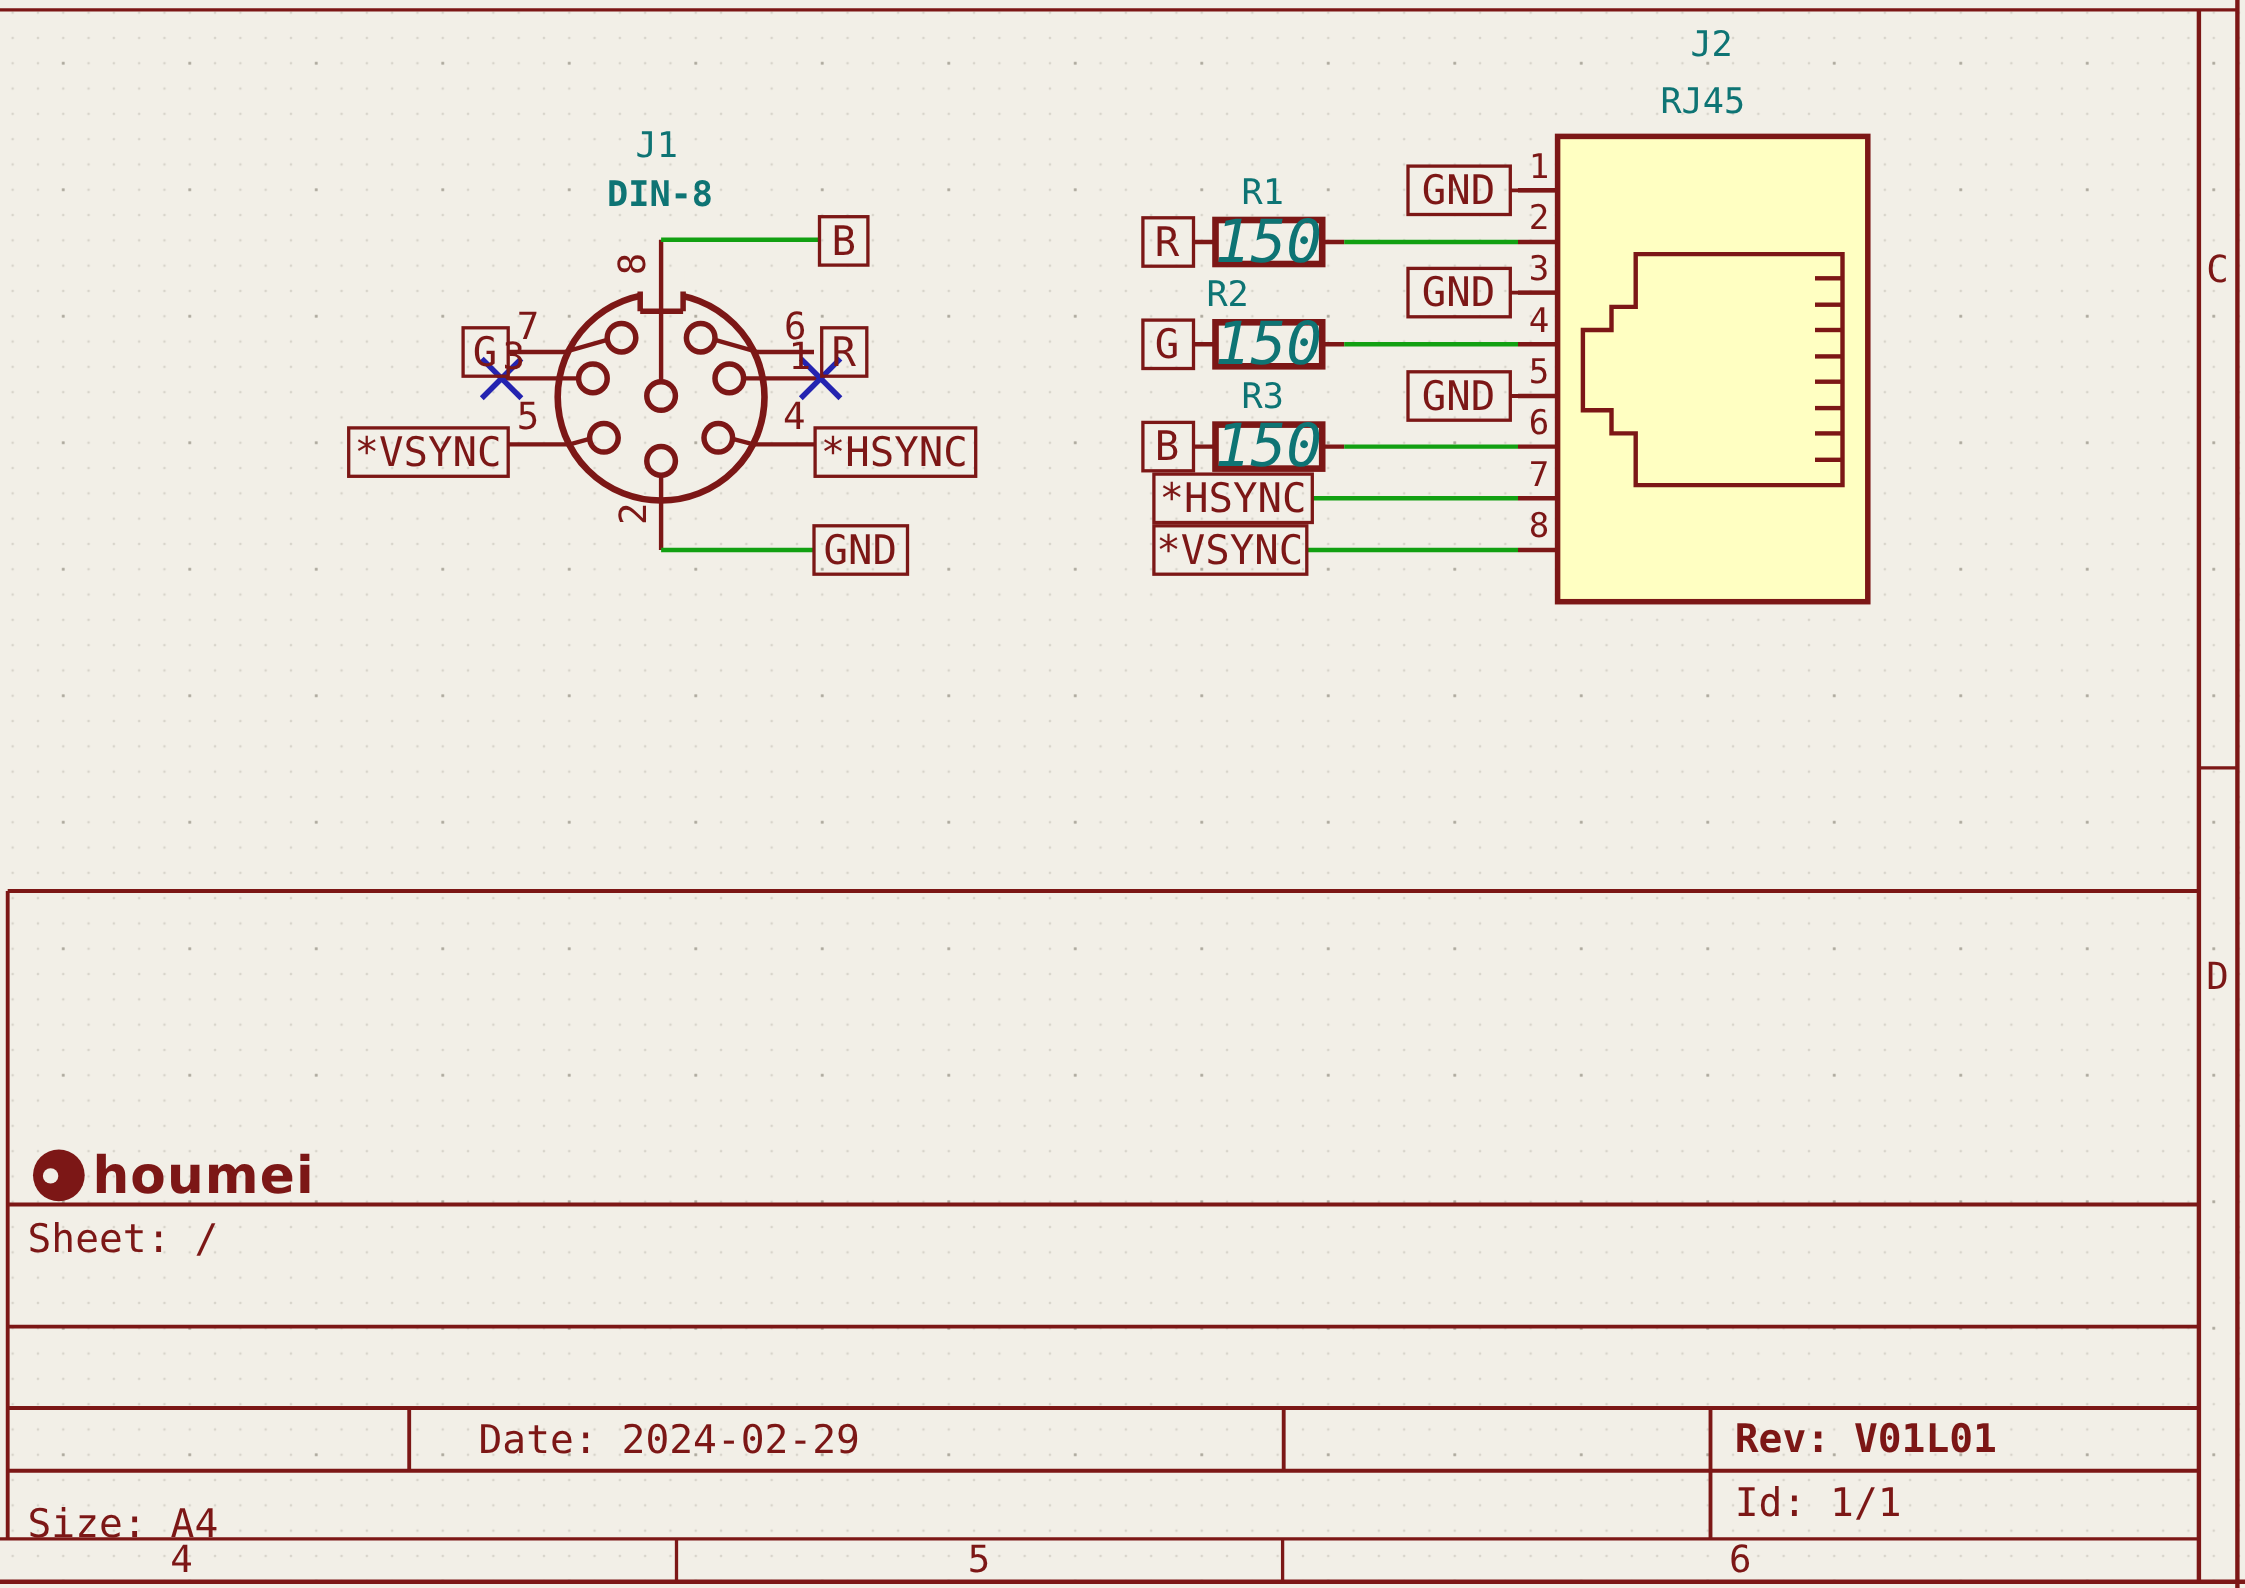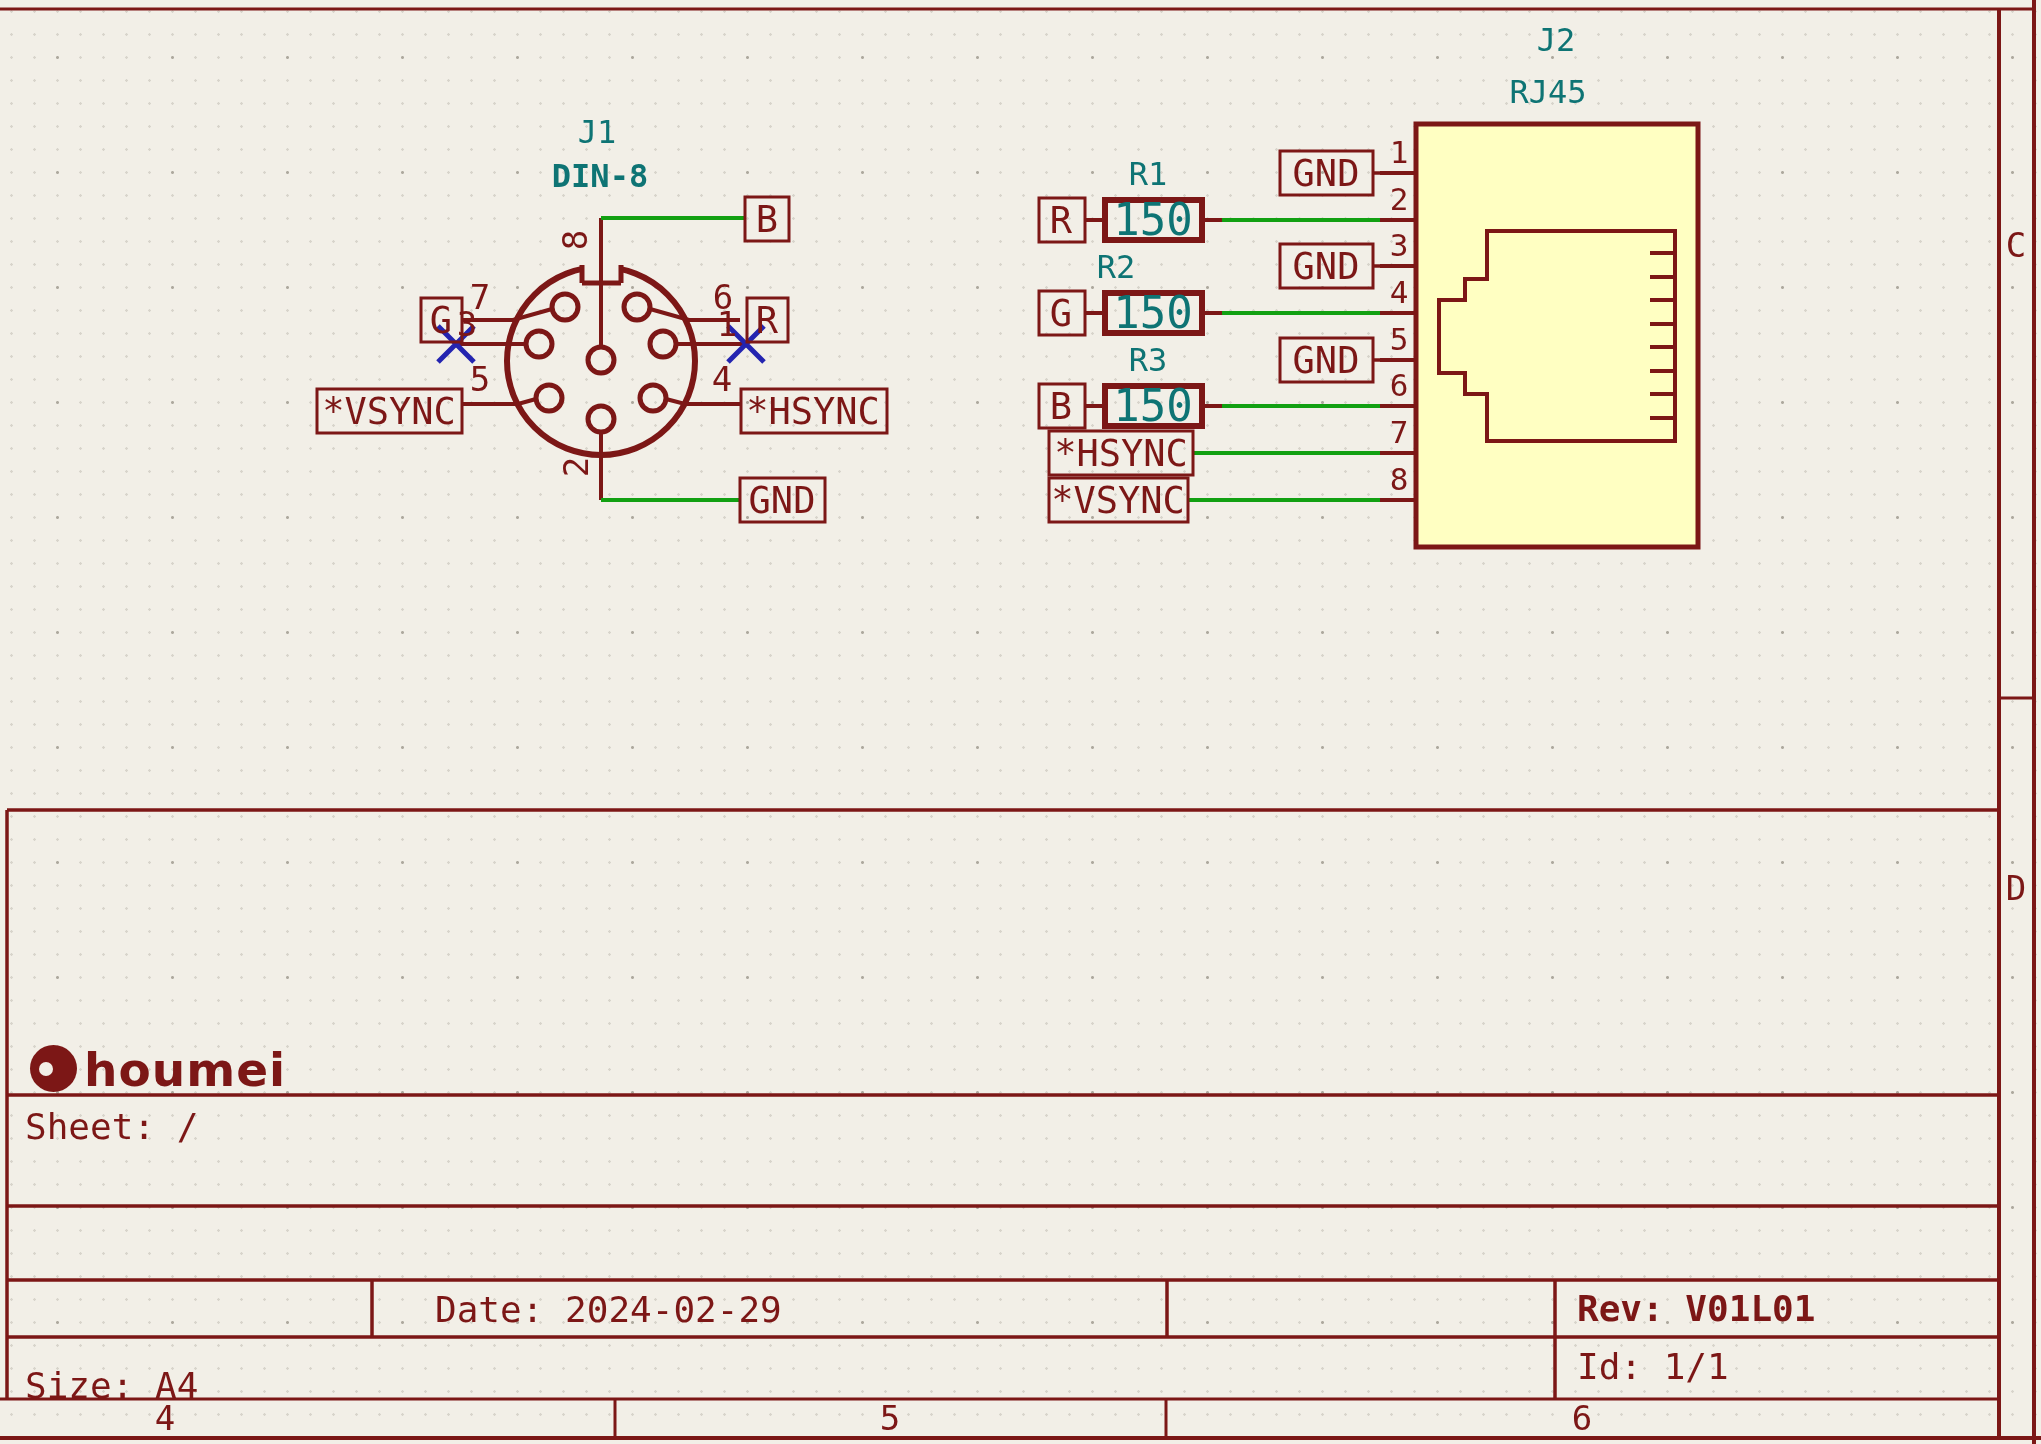--- a/index.html
+++ b/index.html
@@ -11,21 +11,21 @@
           radial-gradient(circle, rgba(110,105,90,.20) 1px, transparent 1.5px);
         background-size:115px 115px, 23px 23px;}
   svg{position:absolute;left:0;top:0;}
   .t{position:absolute;white-space:pre;line-height:1;}
   .c{transform:translate(-50%,-50%);}
   .l{transform:translateY(-50%);}
   .rot{transform:translate(-50%,-50%) rotate(-90deg);}
   .maroon{color:#7C1716;}
   .teal{color:#0E7474;}
   .s31{font-size:31px;} .s34{font-size:34px;} .s36{font-size:36px;}
-  .s37{font-size:37px;} .s38{font-size:32px;} .s42{font-size:44px;}
+  .s37{font-size:37px;} .s38{font-size:32px;} .s42{font-size:54px;font-style:italic;}
   .title-big{font-size:54px;font-weight:bold;font-style:italic;}
   .b{font-weight:bold;}
   .logo-at{position:absolute;left:30px;top:1045px;width:47px;height:47px;border-radius:50%;
            background:#7C1716;}
   .logo-at .hole{position:absolute;left:9px;top:17px;width:14px;height:14px;border-radius:50%;
            background:#F2EFE7;}
   .logo-text{position:absolute;left:84px;top:1069px;transform:translateY(-50%);
            font-family:"DejaVu Sans", "Liberation Sans", sans-serif;
            font-weight:bold;font-size:47px;color:#7C1716;letter-spacing:1px;}
 </style>

